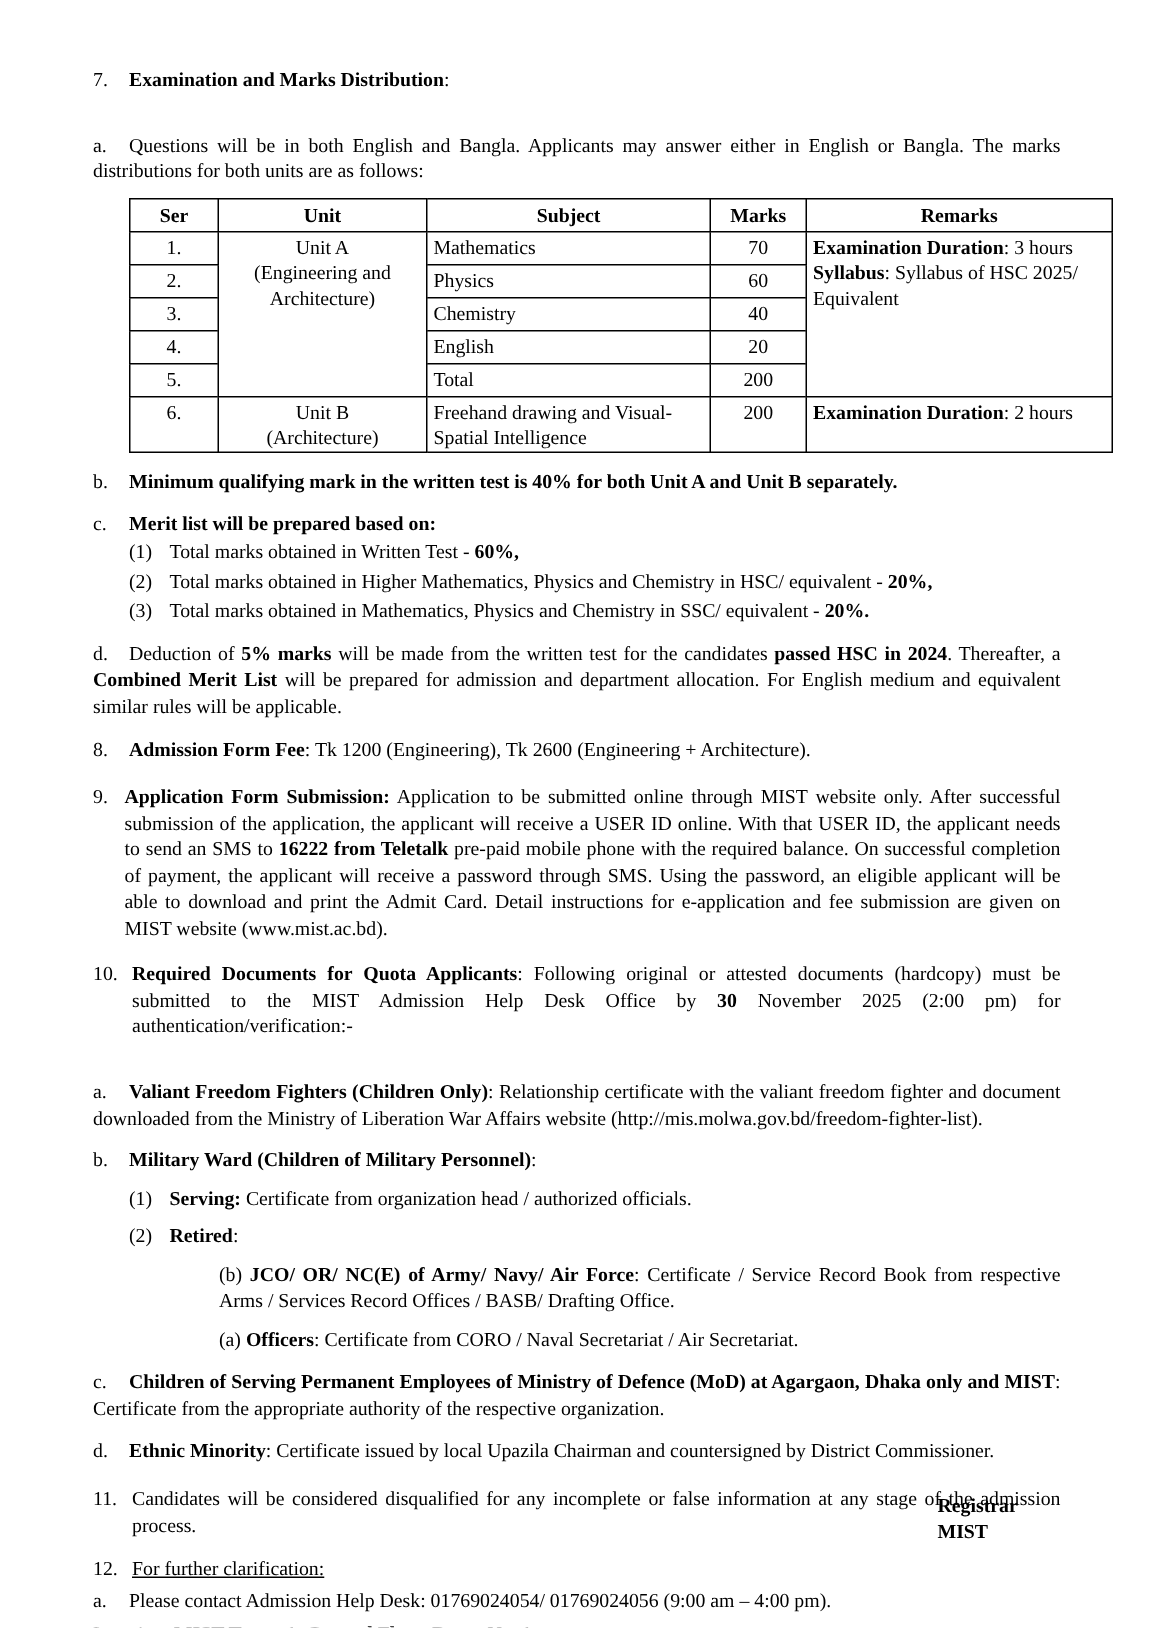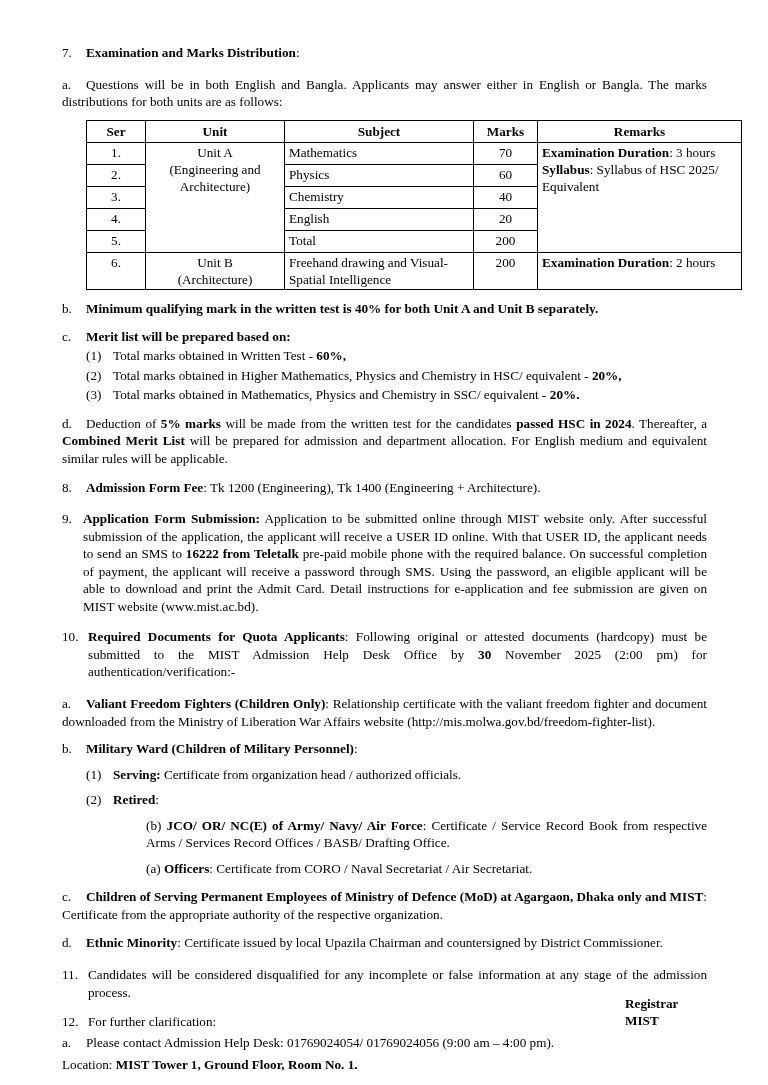--- a/index.html
+++ b/index.html
@@ -49,21 +49,21 @@
     padding-left: 24px;
     margin-top: 10px;
   }
   .sub > .marker {
     position: absolute;
     left: 0;
     top: 0;
     width: 22px;
   }
   .sub-para {
-    margin-top: 14px;
+    margin-top: 26px;
     text-align: justify;
   }
   .sub-para .lead {
     display: inline-block;
     width: 24px;
   }
 
   
   .subsub {
     position: relative;
@@ -215,21 +215,21 @@
     <div class="subsub">
       <span class="marker">(3)</span><span>Total marks obtained in Mathematics, Physics and Chemistry in SSC/ equivalent - </span><b>20%.</b>
     </div>
 
     <div class="sub-para" style="margin-top:11px;">
       <span class="lead">d.</span><span>Deduction of </span><b>5% marks</b><span> will be made from the written test for the candidates </span><b>passed HSC in 2024</b><span>. Thereafter, a </span><b>Combined Merit List</b><span> will be prepared for admission and department allocation. For English medium and equivalent similar rules will be applicable.</span>
     </div>
 
     <div class="item" style="margin-top:12px;">
       <span class="marker">8.</span>
-      <span class="item-body"><b>Admission Form Fee</b><span>: Tk 1200 (Engineering), Tk 1400 (Engineering + Architecture).</span></span>
+      <span class="item-body"><b>Admission Form Fee</b><span>: Tk 1200 (Engineering), Tk 2600 (Engineering + Architecture).</span></span>
     </div>
 
     <div class="item" style="margin-top:13px;padding-left:21px;">
       <span class="marker">9.</span>
       <span class="item-body"><b>Application Form Submission:</b><span> Application to be submitted online through MIST website only. After successful submission of the application, the applicant will receive a USER ID online. With that USER ID, the applicant needs to send an SMS to </span><b>16222 from Teletalk</b><span> pre-paid mobile phone with the required balance. On successful completion of payment, the applicant will receive a password through SMS. Using the password, an eligible applicant will be able to download and print the Admit Card. Detail instructions for e-application and fee submission are given on MIST website (www.mist.ac.bd).</span></span>
     </div>
 
     <div class="item" style="margin-top:13px;padding-left:26px;">
       <span class="marker">10.</span>
       <span class="item-body"><b>Required Documents for Quota Applicants</b><span>: Following original or attested documents (hardcopy) must be submitted to the MIST Admission Help Desk Office by </span><b>30</b><span> November 2025 (2:00 pm) for authentication/verification:-</span></span>
@@ -263,21 +263,21 @@
 
     <div class="sub-para" style="margin-top:11px;">
       <span class="lead">d.</span><b>Ethnic Minority</b><span>: Certificate issued by local Upazila Chairman and countersigned by District Commissioner.</span>
     </div>
 
     <div class="item" style="margin-top:14px;padding-left:26px;">
       <span class="marker">11.</span>
       <span class="item-body">Candidates will be considered disqualified for any incomplete or false information at any stage of the admission process.</span>
     </div>
 
-    <div class="item nojust" style="padding-left:26px;">
+    <div class="item nojust" style="padding-left:26px;text-decoration:underline;">
       <span class="marker">12.</span>
       <span class="item-body">For further clarification:</span>
     </div>
 
     <div class="sub nojust" style="margin-top:3px;">
       <span class="marker">a.</span><span>Please contact Admission Help Desk: 01769024054/ 01769024056 (9:00 am – 4:00 pm).</span>
     </div>
 
     <div class="nojust" style="margin-top:5px;">
       <span>Location: </span><b>MIST Tower 1, Ground Floor, Room No. 1.</b>

